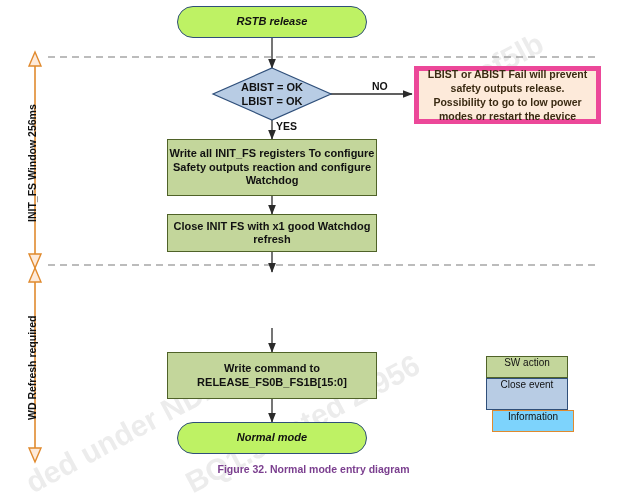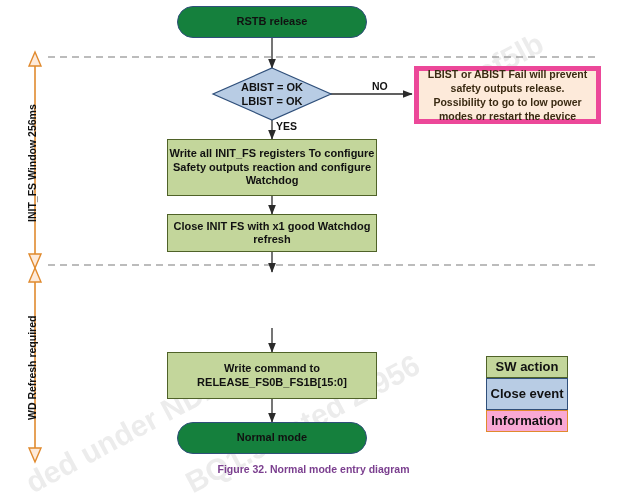--- a/index.html
+++ b/index.html
@@ -26,23 +26,24 @@
     display: flex;
     align-items: center;
     justify-content: center;
     text-align: center;
     font-size: 11px;
     line-height: 13.5px;
     color: #111111;
     font-weight: bold;
   }
   .node.device {
-    background: #15803d;
+    background: #bef264;
     border: 1px solid #2f4f7a;
     border-radius: 22px;
+    font-style: italic;
   }
   .node.sw {
     background: #c3d69b;
     border: 1px solid #4f6228;
   }
   .node.info {
     background: #fdeada;
     border: 5px solid #ec4899;
     font-weight: bold;
     font-size: 10.5px;
@@ -78,31 +79,31 @@
     font-size: 10.5px;
     font-weight: bold;
     color: #111111;
     white-space: nowrap;
     transform-origin: 0 0;
   }
   .legend-box {
     position: absolute;
     box-sizing: border-box;
     display: flex;
-    align-items: center;
+    align-items: flex-start;
     justify-content: center;
     text-align: center;
-    font-size: 13px;
+    font-size: 10px;
     line-height: 12px;
-    font-weight: bold;
+    font-weight: normal;
     color: #111111;
   }
   .legend-box.sw { background: #c3d69b; border: 1px solid #4f6228; }
   .legend-box.device { background: #b8cce4; border: 1px solid #2f4f7a; }
-  .legend-box.info { background: #f9a8d4; border: 1px solid #e08a2e; }
+  .legend-box.info { background: #7dd3fc; border: 1px solid #e08a2e; margin-left: 6px; }
   .caption {
     position: absolute;
     width: 100%;
     text-align: center;
     font-size: 10.5px;
     font-weight: bold;
     color: #7b3f8f;
   }
   .watermark {
     position: absolute;

